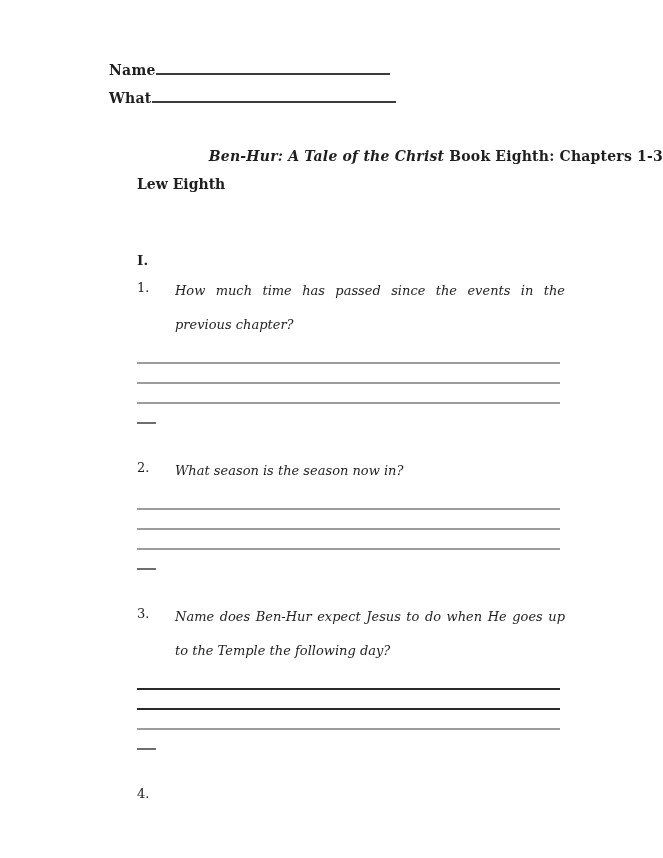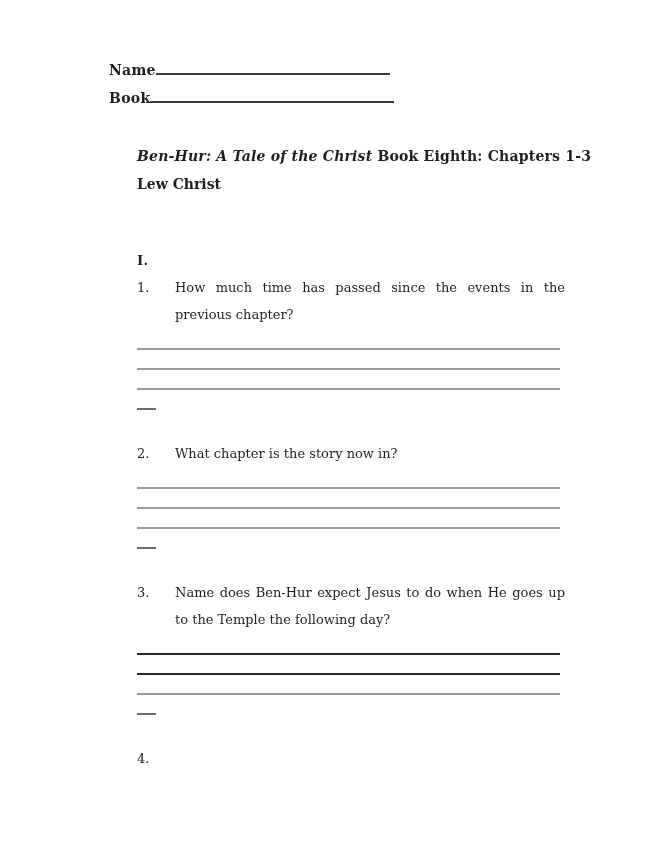--- a/index.html
+++ b/index.html
@@ -28,66 +28,67 @@
   .field-line{
     display:inline-block;
     border-bottom:2px solid var(--field-line);
     height:2px;vertical-align:baseline;
   }
   .name-line{width:234px;}
   .date-line{width:244px;}
 
   
   .header{margin-left:137px;margin-top:30px;}
-  .title-line{line-height:28px;font-size:14px;font-weight:bold;letter-spacing:0.2px;}
+  .title-line{line-height:28px;font-size:14px;font-weight:bold;letter-spacing:0.2px;text-align:right;}
   .title-italic{font-style:italic;}
   .author{line-height:28px;font-size:14px;font-weight:bold;}
 
   
   .section-row{
     margin-left:137px;margin-top:48px;
     line-height:28px;font-weight:bold;font-size:13.5px;
     display:flex;letter-spacing:0.3px;
   }
   .section-num{width:38px;flex:none;}
 
   
   .questions{margin-left:137px;}
   .question{margin-bottom:30px;}
   .q-row{display:flex;}
   .q-num{width:38px;flex:none;line-height:27px;}
   .q-text{
-    width:390px;line-height:27px;
+    width:390px;line-height:34px;
     text-align:justify;
+    font-style:italic;
   }
   .answer-lines{width:423px;margin-top:2px;}
   .answer-line{height:20px;border-bottom:2px solid var(--answer-line-gray);}
   .answer-line.dark{border-bottom-color:var(--answer-line-dark);}
   .answer-line.mid{border-bottom-color:var(--answer-line-mid);}
   .answer-line.short{width:19px;}
 </style>
 </head>
 <body>
 
 <div class="page">
 
   <div class="fields">
     <div class="field-row">
       <span class="field-label">Name</span><span class="field-line name-line"></span>
     </div>
     <div class="field-row">
-      <span class="field-label">Book</span><span class="field-line date-line"></span>
+      <span class="field-label">What</span><span class="field-line date-line"></span>
     </div>
   </div>
 
   <div class="header">
     <div class="title-line">
       <span class="title-italic">Ben-Hur: A Tale of the Christ</span><span> Book Eighth: Chapters 1-3</span>
     </div>
-    <div class="author">Lew Christ</div>
+    <div class="author">Lew Eighth</div>
   </div>
 
   <div class="section-row">
     <span class="section-num">I.</span>
   </div>
 
   <div class="questions">
 
     <div class="question">
       <div class="q-row">
@@ -98,21 +99,21 @@
         <div class="answer-line"></div>
         <div class="answer-line"></div>
         <div class="answer-line"></div>
         <div class="answer-line short mid"></div>
       </div>
     </div>
 
     <div class="question">
       <div class="q-row">
         <span class="q-num">2.</span>
-        <span class="q-text">What chapter is the story now in?</span>
+        <span class="q-text">What season is the season now in?</span>
       </div>
       <div class="answer-lines">
         <div class="answer-line"></div>
         <div class="answer-line"></div>
         <div class="answer-line"></div>
         <div class="answer-line short mid"></div>
       </div>
     </div>
 
     <div class="question">

